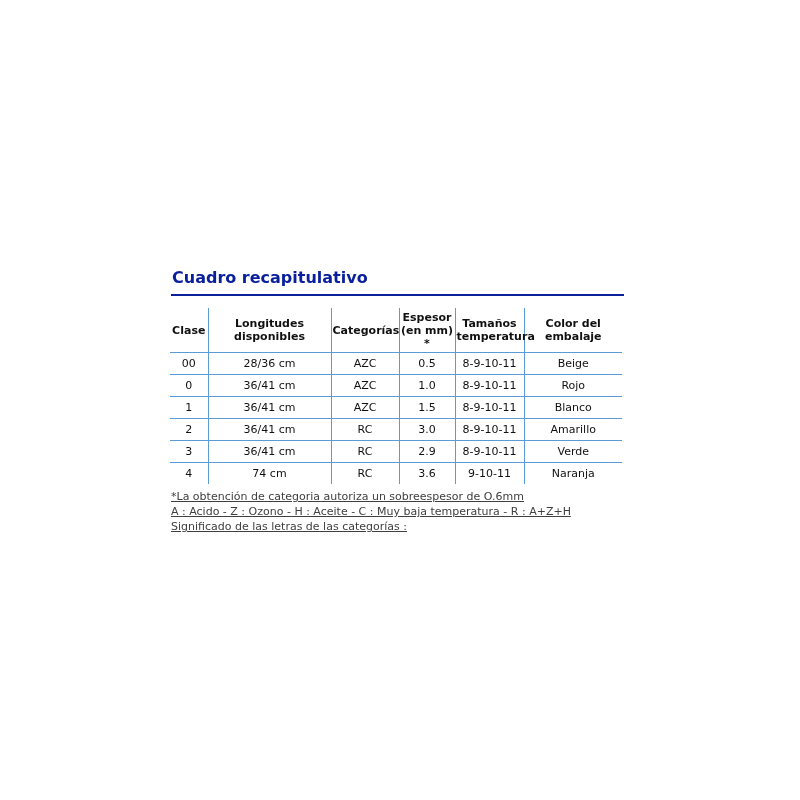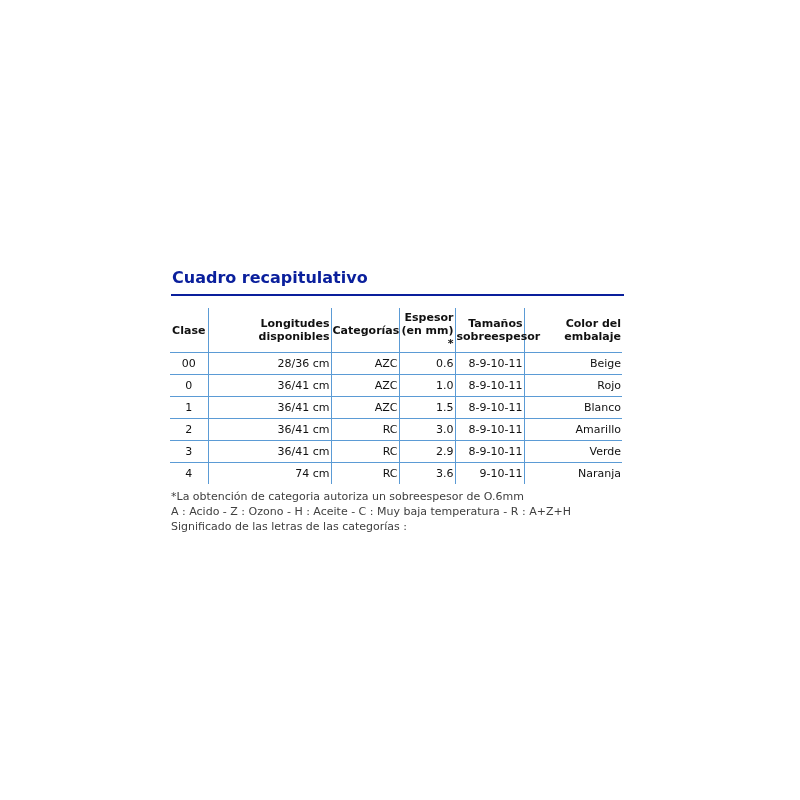--- a/index.html
+++ b/index.html
@@ -58,34 +58,34 @@
     font-size: 11px;
     color: #111111;
     text-align: center;
     vertical-align: middle;
     white-space: nowrap;
   }
   
   .spec-table th + th,
   .spec-table td + td {
     border-left: 1px solid #5b9bd5;
-    text-align: right;
   }
   
   .spec-table tbody td {
     border-top: 1px solid #5b9bd5;
   }
   .footnote {
     position: absolute;
     left: 171px;
     top: 489px;
     font-size: 11px;
     line-height: 15px;
     color: #404040;
     white-space: nowrap;
+    text-decoration: underline;
   }
 </style>
 </head>
 <body>
 
 <div class="page">
 
   <div class="page-title">Cuadro recapitulativo</div>
 
   <div class="title-rule"></div>
@@ -102,31 +102,31 @@
     <thead>
       <tr>
         <th>Clase</th>
         <th>Longitudes
 disponibles</th>
         <th>Categorías</th>
         <th>Espesor
 (en mm)
 *</th>
         <th>Tamaños
-sobreespesor</th>
+temperatura</th>
         <th>Color del
 embalaje</th>
       </tr>
     </thead>
     <tbody>
       <tr>
         <td>00</td>
         <td>28/36 cm</td>
         <td>AZC</td>
-        <td>0.6</td>
+        <td>0.5</td>
         <td>8-9-10-11</td>
         <td>Beige</td>
       </tr>
       <tr>
         <td>0</td>
         <td>36/41 cm</td>
         <td>AZC</td>
         <td>1.0</td>
         <td>8-9-10-11</td>
         <td>Rojo</td>

